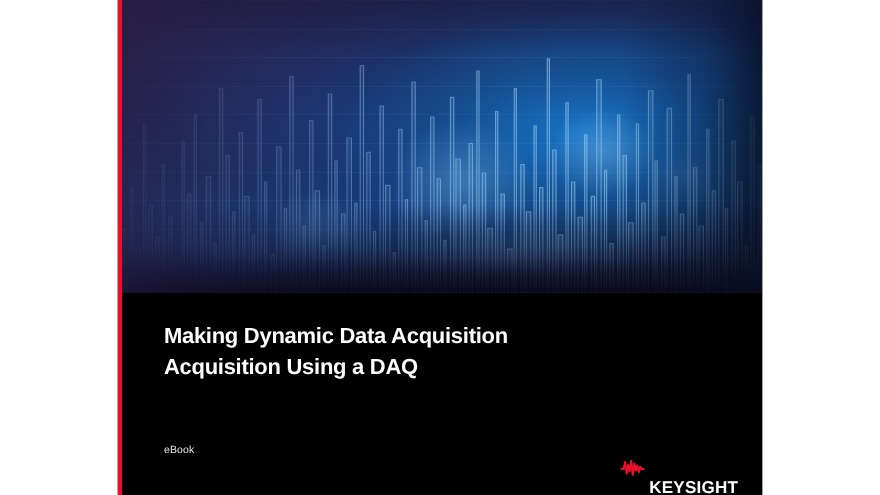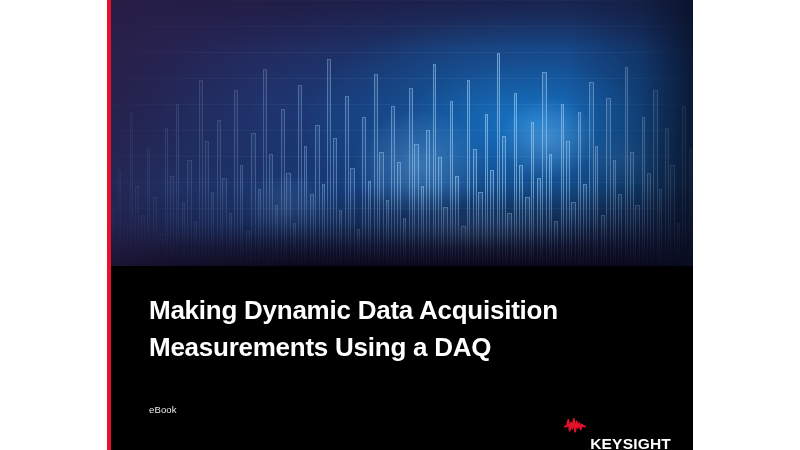--- a/index.html
+++ b/index.html
@@ -60,21 +60,21 @@
     background:linear-gradient(180deg, rgba(150,205,245,0.16) 0%, rgba(120,180,230,0.05) 45%, rgba(90,150,205,0.02) 100%);
   }
 
   
   #panel {
     position:absolute; left:4px; top:266px; width:582px; height:184px;
     background:#000000;
   }
   #title {
     position:absolute; left:38px; top:26px; width:420px;
-    color:#ffffff; font-size:26px; font-weight:bold;
+    color:#ffffff; font-size:20px; font-weight:bold;
     line-height:1.42; letter-spacing:-0.25px;
   }
   #kicker {
     position:absolute; left:38px; top:138px;
     color:#e9e9ec; font-size:9.5px; font-weight:normal; letter-spacing:0.15px;
   }
   #logo {
     position:absolute; right:22px; top:133px;
     display:flex; align-items:center; gap:4px;
   }
@@ -196,21 +196,21 @@
           <div class="bar" style="left: 577.59px; width: 3px; height: 117.04px; opacity: 0.668;"></div>
         </div>
       <div id="hero-smoke"></div>
       <div id="hero-lines"></div>
       <div id="hero-vig"></div>
     </div>
 
     <div id="panel">
       <div id="title">
         <span>Making Dynamic Data Acquisition</span><br>
-        <span>Measurements Using a DAQ</span>
+        <span>Acquisition Using a DAQ</span>
       </div>
 
       <div id="kicker">eBook</div>
 
       <div id="logo">
         <svg id="logo-mark" width="22" height="15" viewBox="0 0 22 15" aria-hidden="true">
           <path d="M0.8 8.4 L3.0 8.4 L4.3 2.0 L5.7 12.6 L7.1 4.6 L8.4 10.6 L9.8 1.0 L11.2 13.6 L12.6 3.4 L13.9 9.8 L15.3 5.2 L16.7 11.2 L18.0 6.4 L19.3 8.4 L21.2 8.4" fill="none" stroke="#e8112d" stroke-width="1.9" stroke-linecap="round" stroke-linejoin="round"></path>
         </svg>
         <span id="logo-word">KEYSIGHT</span>
       </div>

